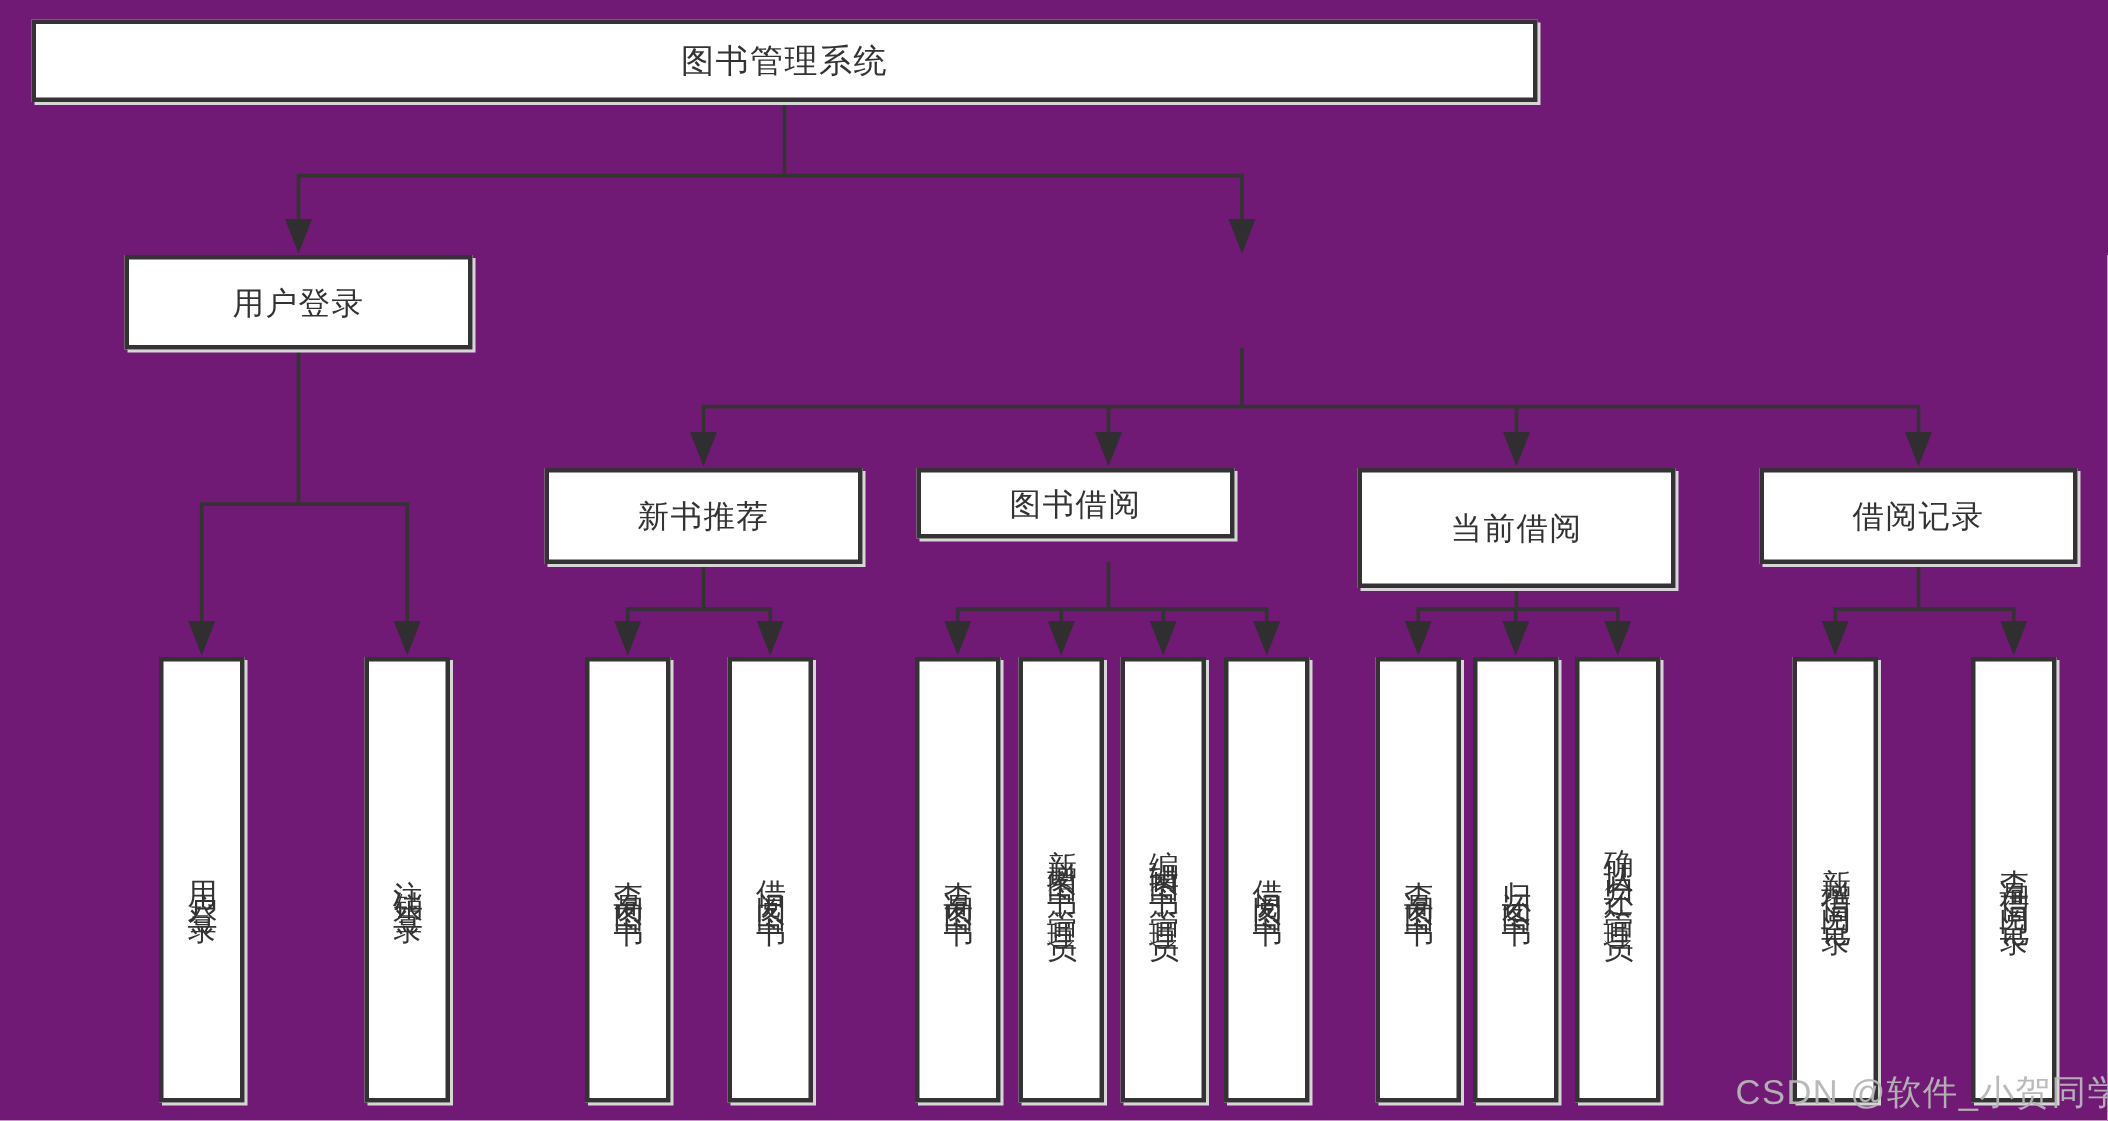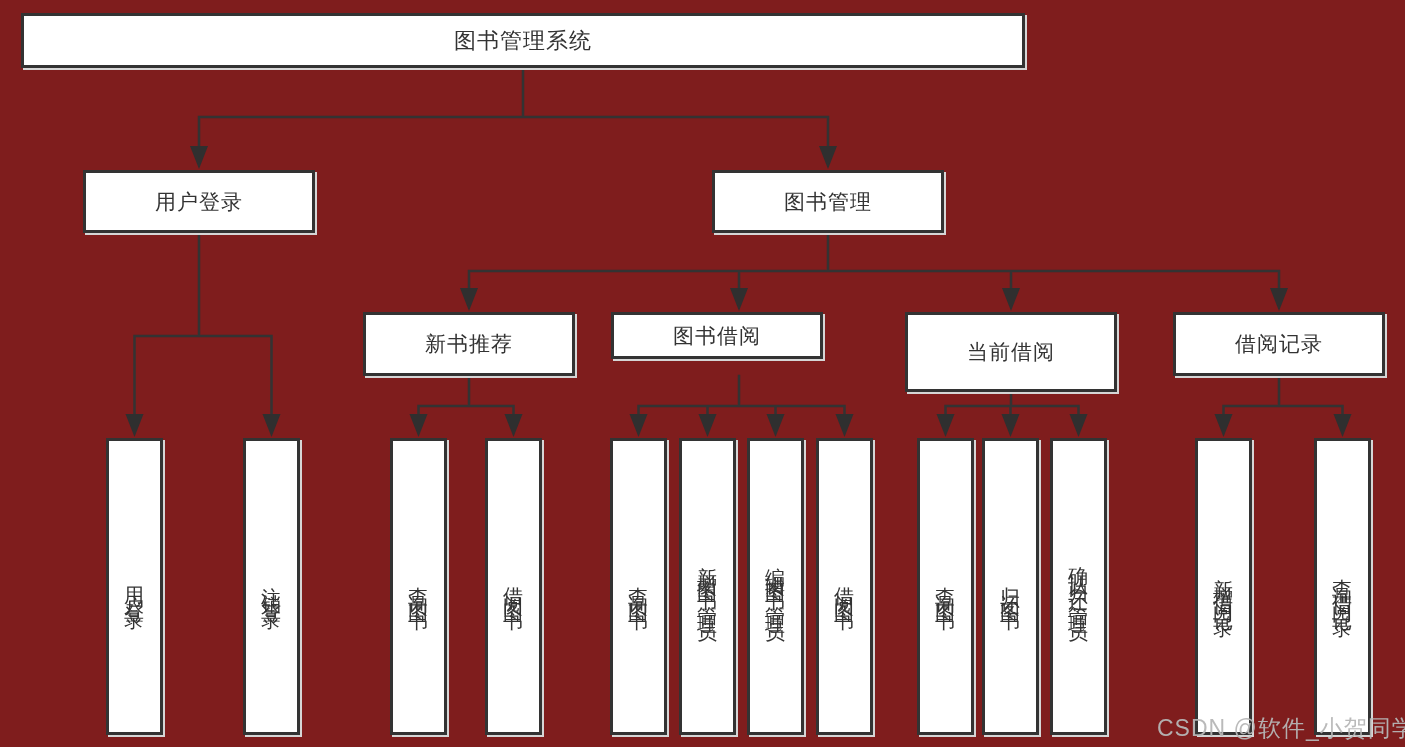--- a/index.html
+++ b/index.html
@@ -6,21 +6,21 @@
   html, body {
     margin: 0;
     padding: 0;
     background: #ffffff;
     font-family: "Liberation Sans", "DejaVu Sans", sans-serif;
   }
   .stage {
     position: relative;
     width: 1405px;
     height: 747px;
-    background: #7f1d1d;
+    background: #701a75;
     overflow: hidden;
   }
   .wires {
     position: absolute;
     left: 0; top: 0;
     width: 1405px; height: 747px;
   }
   .node {
     position: absolute;
     box-sizing: border-box;
@@ -126,23 +126,20 @@
     </g>
   </svg>
 
   <div class="node h root b-root">
     <span>图书管理系统</span>
   </div>
 
   <div class="node h b-l2-0">
     <span>用户登录</span>
   </div>
-  <div class="node h b-l2-1">
-    <span>图书管理</span>
-  </div>
 
   <div class="node h b-l3-0">
     <span>新书推荐</span>
   </div>
   <div class="node h b-l3-1">
     <span>图书借阅</span>
   </div>
   <div class="node h b-l3-2">
     <span>当前借阅</span>
   </div>

